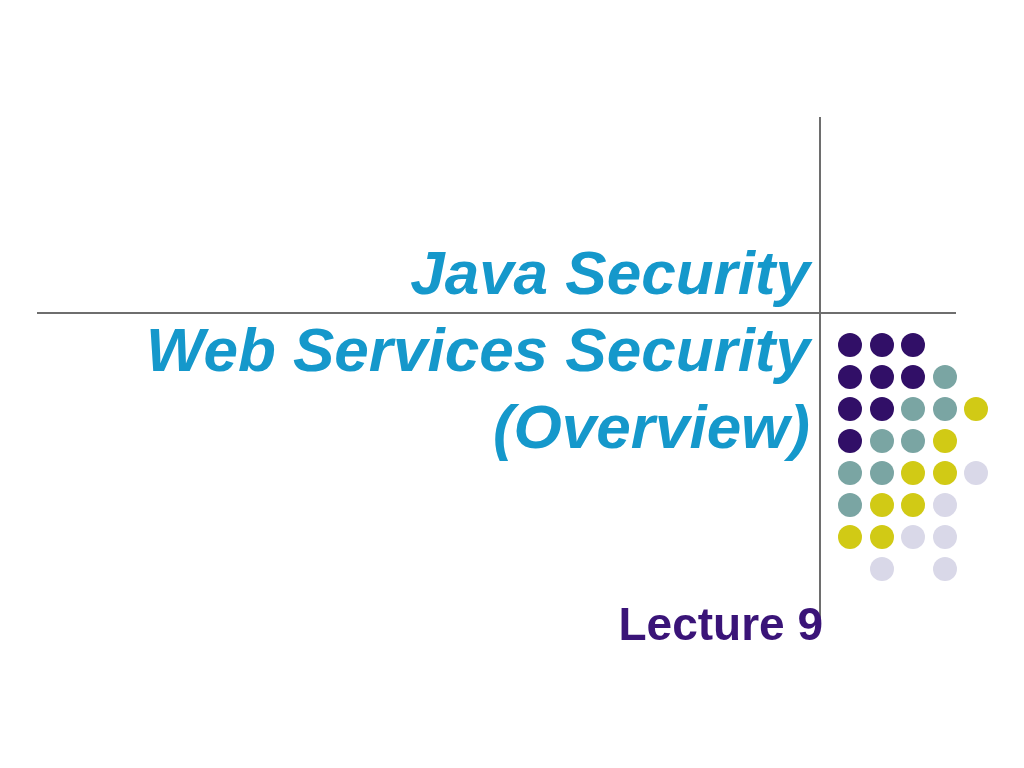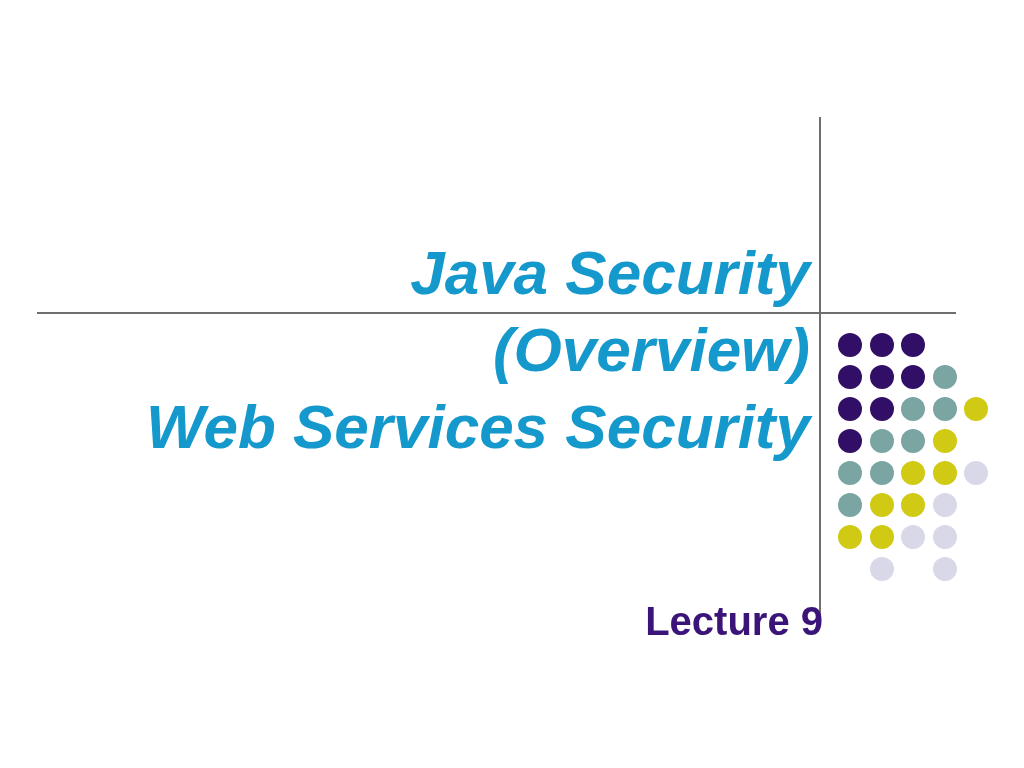--- a/index.html
+++ b/index.html
@@ -40,21 +40,21 @@
     font-style: italic;
     font-size: 62px;
     line-height: 77px;
     white-space: nowrap;
   }
   .subtitle {
     position: absolute;
     right: 224px; 
     top: 601px;
     font-weight: bold;
-    font-size: 40px;
+    font-size: 46px;
     line-height: 1;
     white-space: nowrap;
   }
   .dots {
     position: absolute;
     left: 838px;
     top: 333px;
     width: 162px;
     height: 248px;
   }
@@ -68,22 +68,22 @@
 </head>
 <body>
 
 <div class="slide" style="background: rgb(255, 255, 255);">
 
   <div class="hrule" style="background: rgb(110, 110, 110);"></div>
   <div class="vrule" style="background: rgb(110, 110, 110);"></div>
 
   <div class="title-block" style="color: rgb(21, 152, 203);">
     <div>Java Security</div>
+    <div>Web Services Security</div>
     <div>(Overview)</div>
-    <div>Web Services Security</div>
   </div>
 
   <div class="subtitle" style="color: rgb(58, 20, 120);">Lecture 9</div>
 
   <div class="dots">
       <div class="dot" style="left: 0px; top: 0px; background: rgb(49, 15, 103);"></div>
       <div class="dot" style="left: 31.5px; top: 0px; background: rgb(49, 15, 103);"></div>
       <div class="dot" style="left: 63px; top: 0px; background: rgb(49, 15, 103);"></div>
       <div class="dot" style="left: 0px; top: 31.93px; background: rgb(49, 15, 103);"></div>
       <div class="dot" style="left: 31.5px; top: 31.93px; background: rgb(49, 15, 103);"></div>

